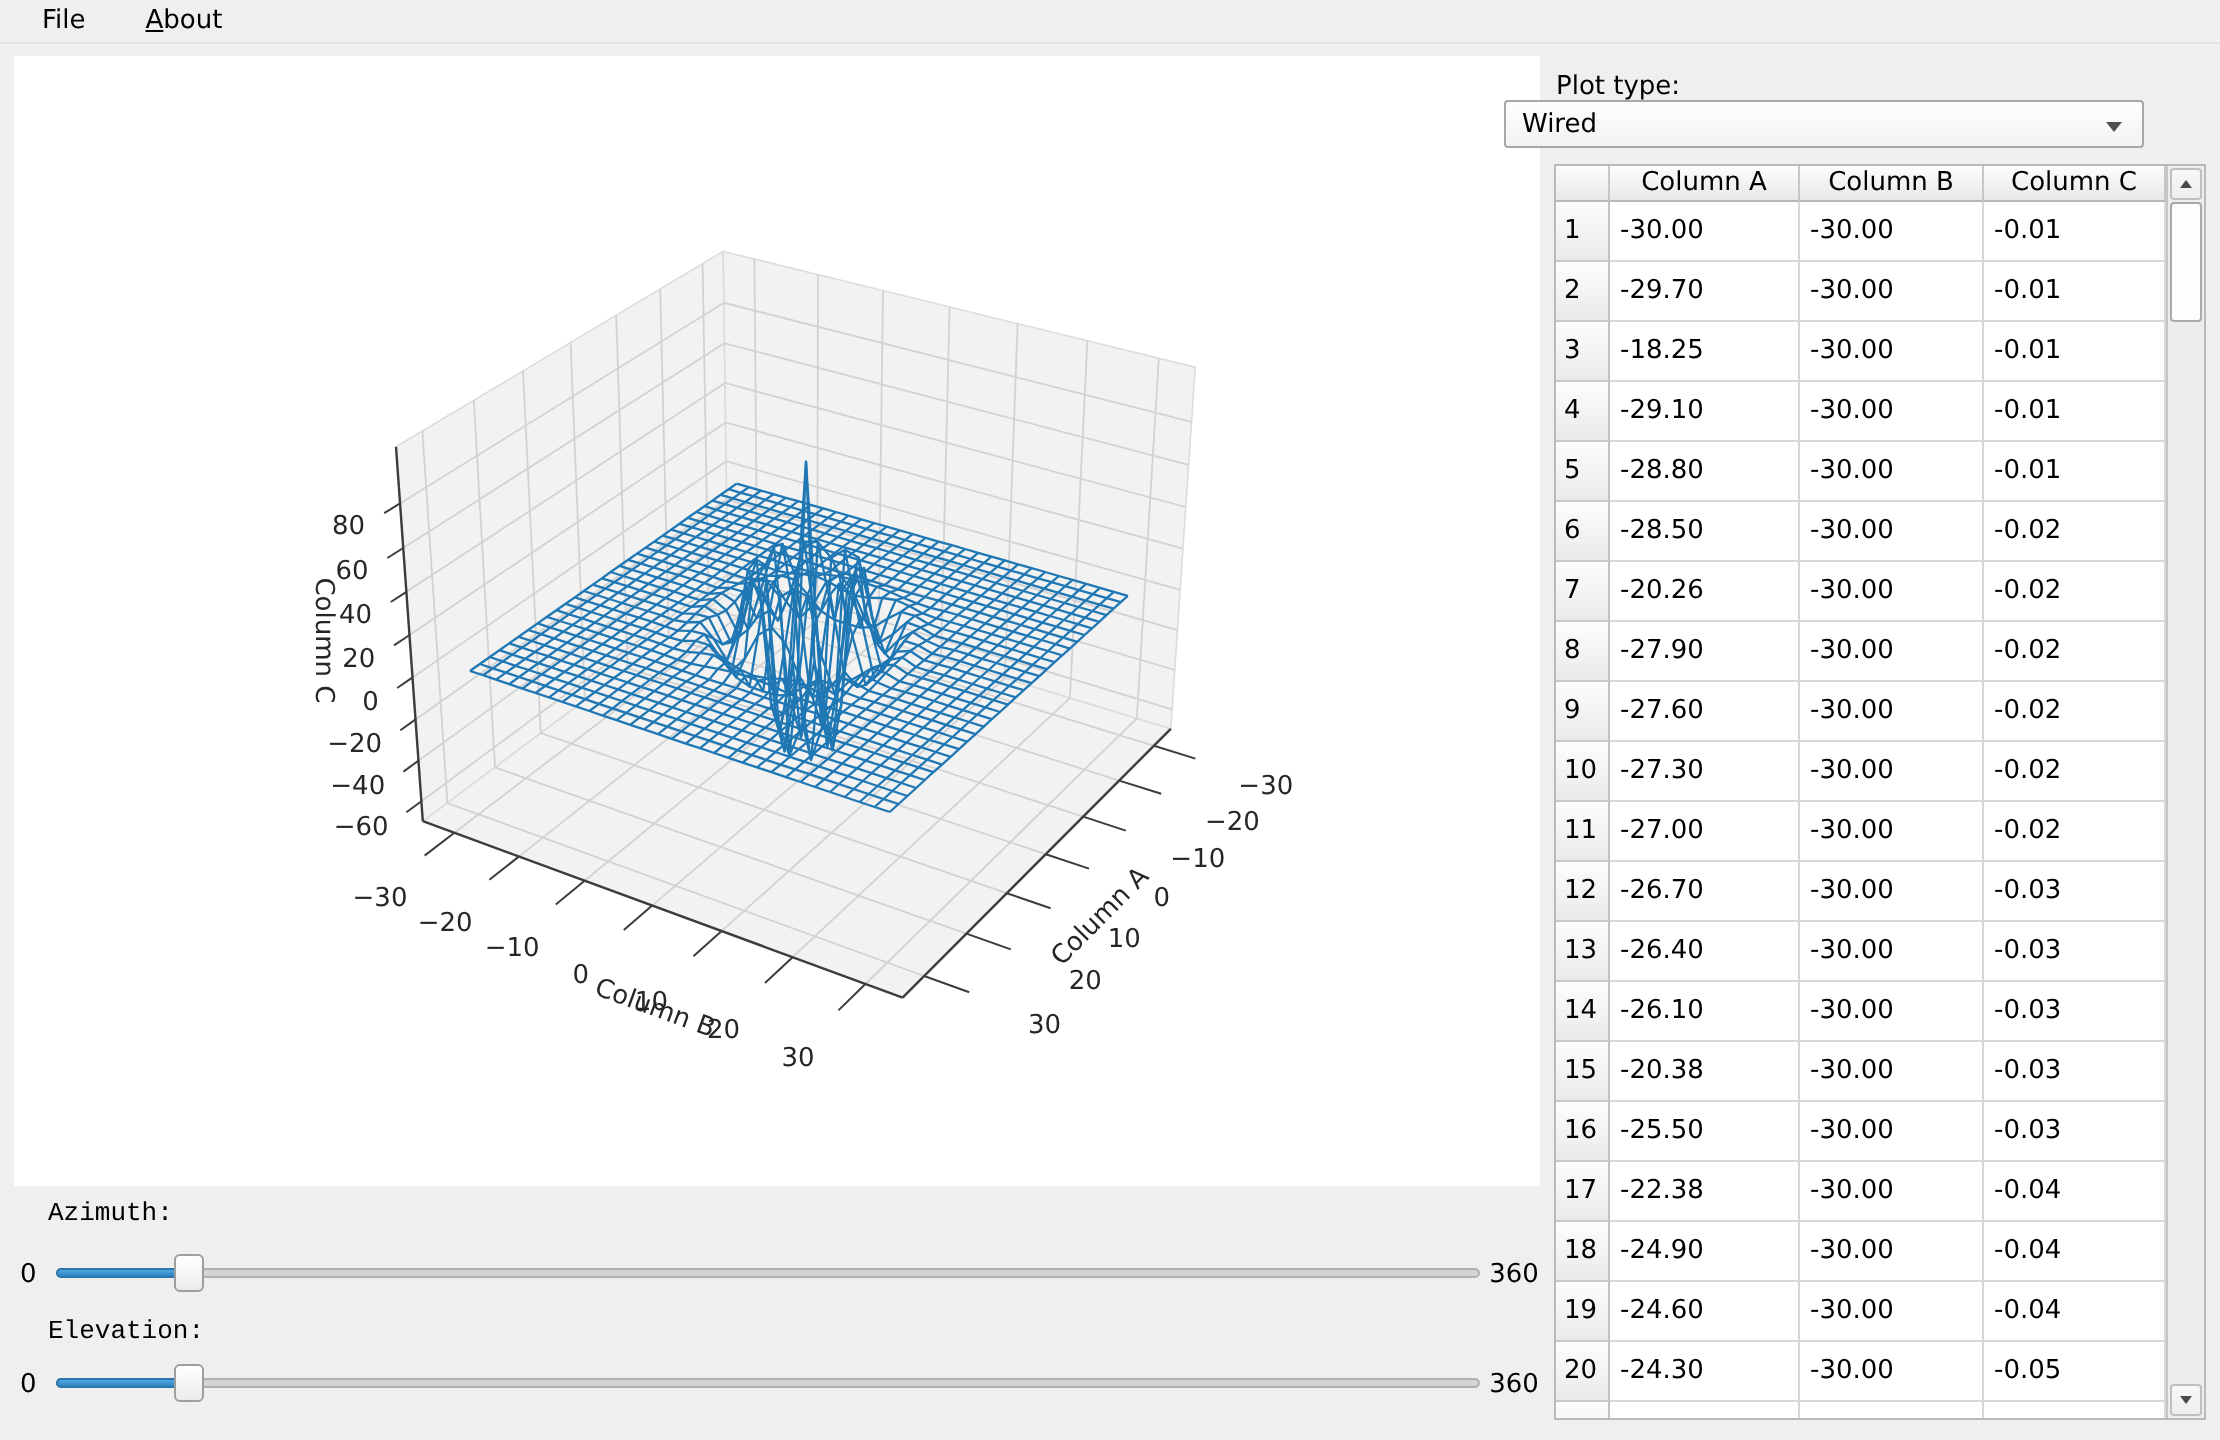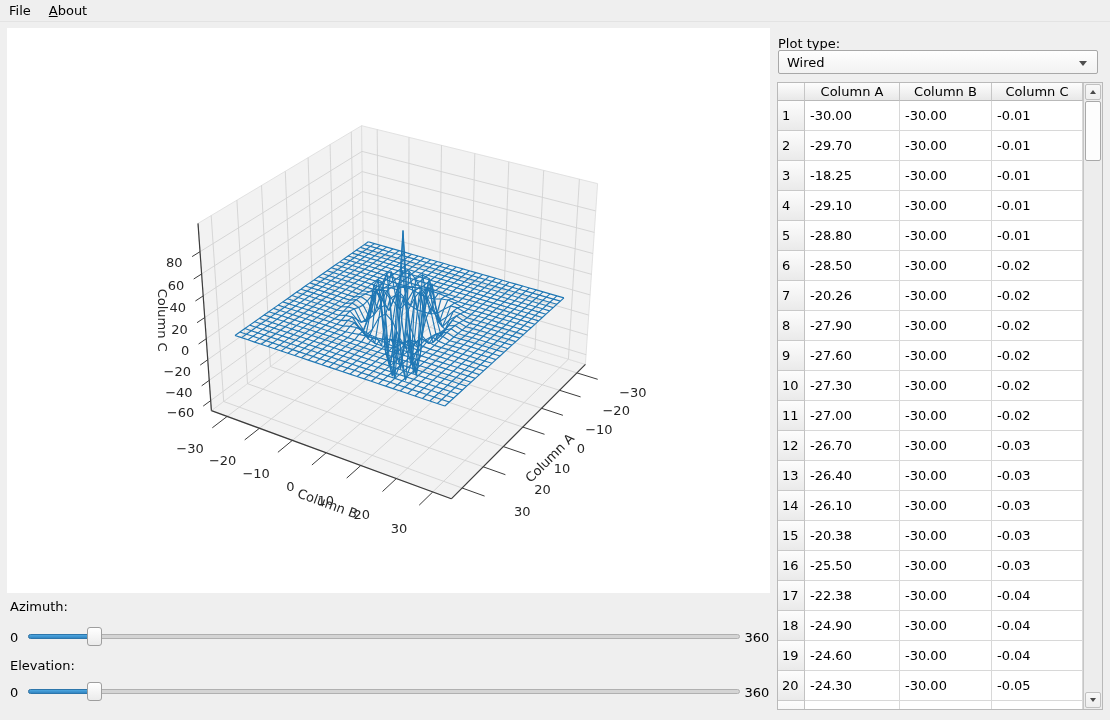--- a/index.html
+++ b/index.html
@@ -4,30 +4,30 @@
 <style>
   html,body{margin:0;padding:0;}
   #app{
     position:relative;width:1110px;height:720px;overflow:hidden;
     background:#efefef;color:#000;
     font-family:"DejaVu Sans","Liberation Sans",sans-serif;font-size:13px;
   }
   
   .menubar{position:absolute;left:0;top:0;width:1110px;height:21px;
     background:#efefef;border-bottom:1px solid #e3e3e3;display:flex;align-items:center;}
-  .menu-item{padding:2px 9px;cursor:default;}
+  .menu-item{padding:2px 9px;cursor:default;margin-left:12px;}
   .menu-item .mn{text-decoration:underline;}
   
   .figure{position:absolute;left:7px;top:28px;width:763px;height:565px;background:#ffffff;}
   .figure svg{position:absolute;left:0;top:0;}
   svg text{font-family:"DejaVu Sans","Liberation Sans",sans-serif;}
   
   .plot-type-label{position:absolute;left:778px;top:36px;}
   .combo{
-    position:absolute;left:778px;top:50px;width:320px;height:24px;box-sizing:border-box;
+    position:absolute;left:752px;top:50px;width:320px;height:24px;box-sizing:border-box;
     background:linear-gradient(#fefefe,#f2f2f2);border:1px solid #a8a8a8;border-radius:2px;
     display:flex;align-items:center;padding-left:8px;text-align:center;
   }
   .combo-arrow{position:absolute;right:10px;top:10px;width:0;height:0;
     border-left:4px solid transparent;border-right:4px solid transparent;border-top:5px solid #4f4f4f;}
   
   .table-wrap{position:absolute;left:777px;top:82px;width:326px;height:628px;box-sizing:border-box;
     background:#ffffff;border:1px solid #b9b9b9;overflow:hidden;}
   .thead{display:flex;height:18px;}
   .hcell{box-sizing:border-box;height:18px;line-height:17px;text-align:center;
@@ -46,21 +46,21 @@
     background:#ededed;border-left:1px solid #c6c6c6;display:flex;flex-direction:column;}
   .sbtn{height:16px;flex:0 0 16px;background:linear-gradient(#f8f8f8,#eee);
     border:1px solid #c0c0c0;border-radius:2px;margin:1px;box-sizing:border-box;
     display:flex;align-items:center;justify-content:center;}
   .tri-up{width:0;height:0;border-left:3.5px solid transparent;border-right:3.5px solid transparent;border-bottom:4.5px solid #4a4a4a;}
   .tri-down{width:0;height:0;border-left:3.5px solid transparent;border-right:3.5px solid transparent;border-top:4.5px solid #4a4a4a;}
   .strack{flex:1;position:relative;margin:0 1px;}
   .sthumb{position:absolute;left:0;right:0;top:0;height:60px;background:#fdfdfd;
     border:1px solid #a9a9a9;border-radius:2px;box-sizing:border-box;}
   
-  .ctrl-label{position:absolute;left:10px;}
+  .ctrl-label{position:absolute;left:24px;font-family:Liberation Mono, monospace;}
   .slider-row{position:absolute;left:10px;width:760px;height:20px;display:flex;align-items:center;}
   .slider-min{width:14px;flex:0 0 auto;}
   .slider-max{width:26px;text-align:center;flex:0 0 auto;}
   .slider{position:relative;flex:1;height:20px;margin:0 4px;}
   .slider-track{position:absolute;left:0;right:0;top:7px;height:5px;box-sizing:border-box;
     background:#d4d4d4;border:1px solid #b0b0b0;border-radius:3px;}
   .slider-fill{position:absolute;left:0;width:9.2%;top:7px;height:5px;box-sizing:border-box;
     background:linear-gradient(#4da7e0,#3285c2);border:1px solid #2d76ab;border-radius:3px;}
   .slider-handle{position:absolute;left:calc(9.2% - 7px);top:0;width:15px;height:19px;box-sizing:border-box;
     background:linear-gradient(#ffffff,#ebebeb);border:1px solid #9e9e9e;border-radius:3px;}

